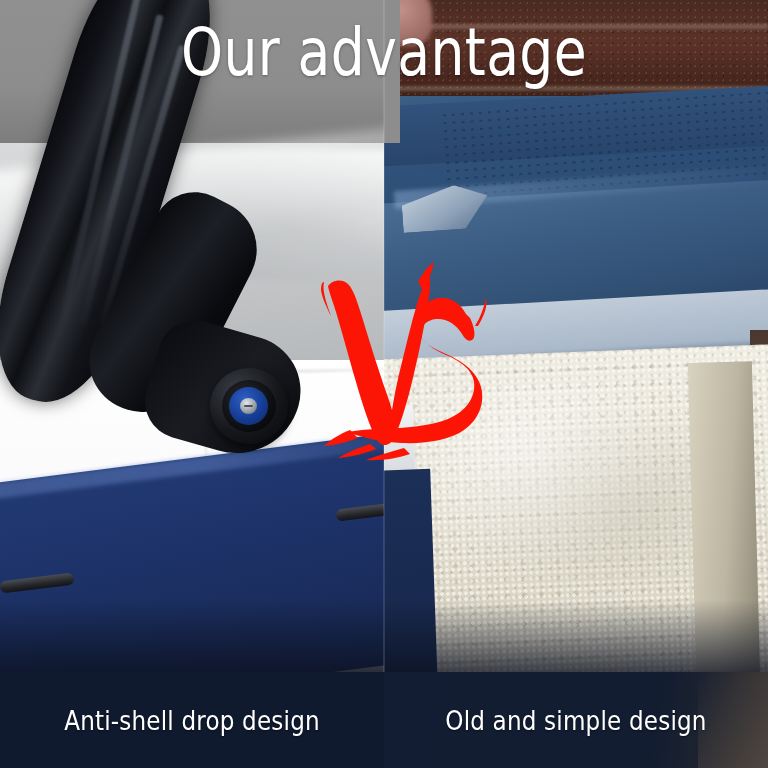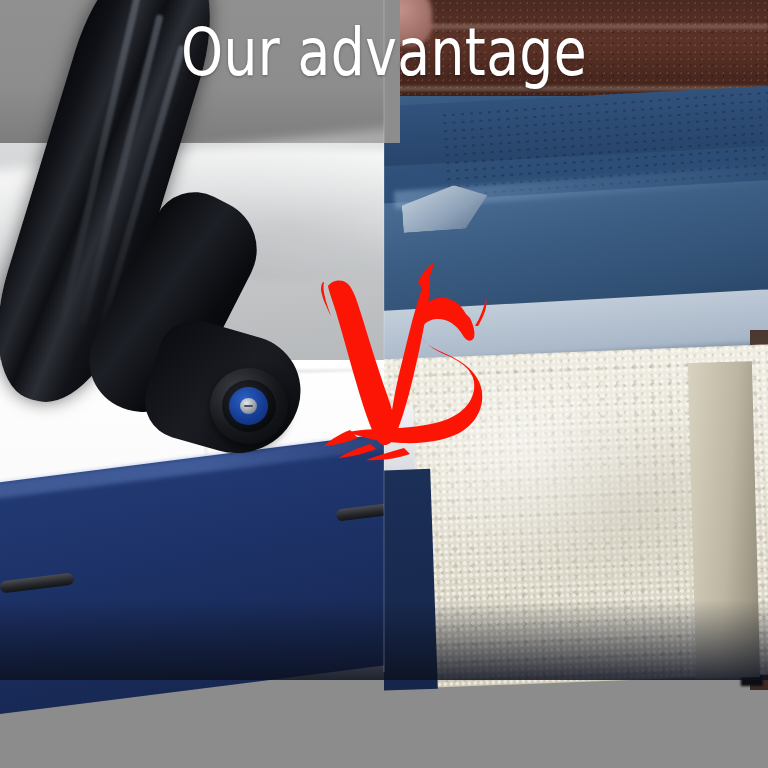--- a/index.html
+++ b/index.html
@@ -274,14 +274,21 @@
       <path d="M160 64 C166 54 170 44 168 36 C166 46 162 56 157 64 Z" fill="#fc1505"></path>
       <path d="M32 168 C22 172 12 178 6 184 C18 183 30 180 40 176 Z" fill="#fc1505"></path>
       <path d="M52 182 C40 186 28 191 20 196 C34 195 48 191 58 187 Z" fill="#fc1505"></path>
       <path d="M86 186 C72 190 58 194 48 198 C64 199 80 196 92 192 Z" fill="#fc1505"></path>
       <path d="M100 20 C104 12 110 4 116 0 C114 10 110 20 105 28 Z" fill="#fc1505"></path>
     </svg>
   </div>
 
   <div class="title">Our advantage</div>
 
+  <div class="caption-bar">
+    <div class="tint-r">
+      <div class="corner"></div>
+    </div>
+    <div class="cap">Anti-shell drop design</div>
+    <div class="cap">Old and simple design</div>
+  </div>
 
 </div>
 
 </body></html>

